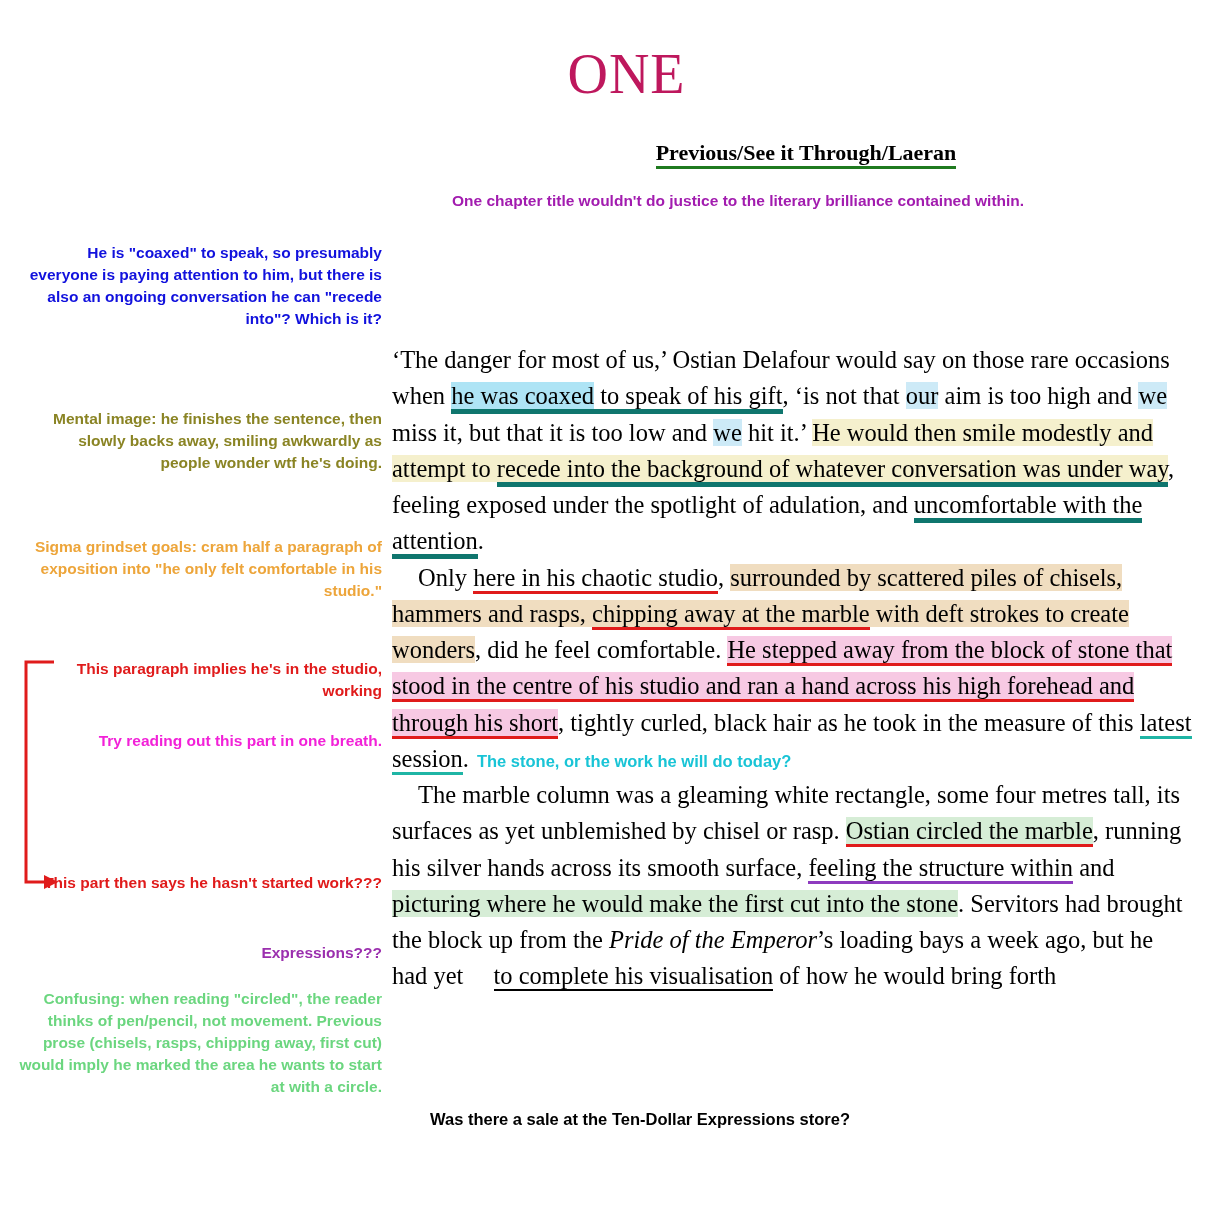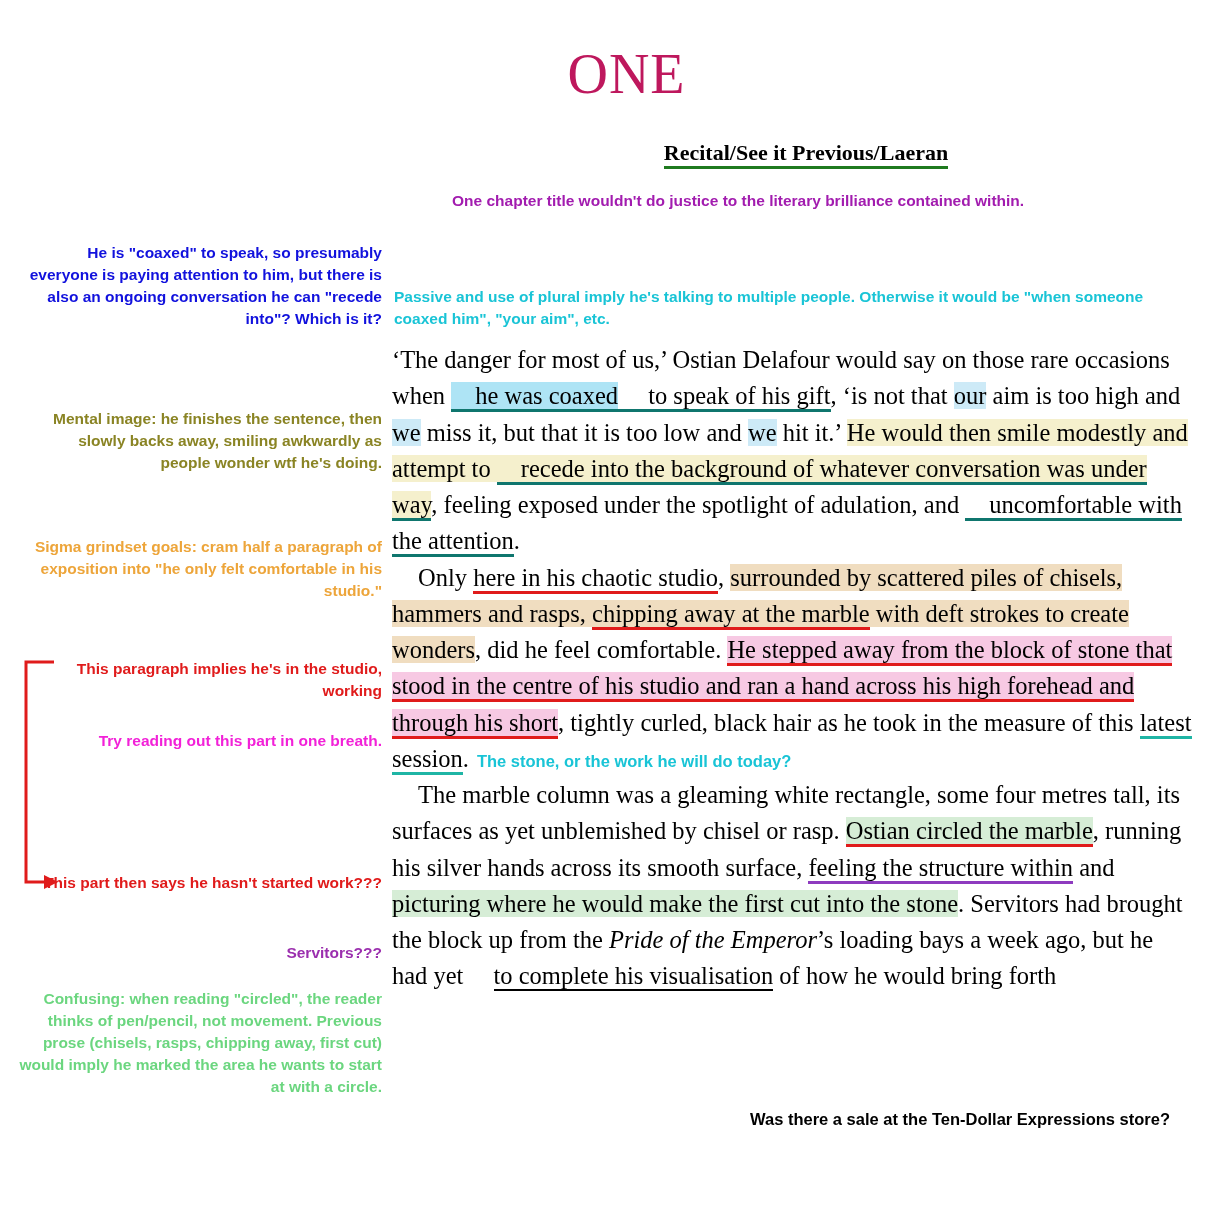--- a/index.html
+++ b/index.html
@@ -83,34 +83,34 @@
   .prose p.first { text-indent: 0; }
 
   
   .hl-blue   { background: #cdeaf7; }
   .hl-cyanb  { background: #aee4f5; }
   .hl-yellow { background: #f5f0cd; }
   .hl-tan    { background: #f0ddc0; }
   .hl-pinkd  { background: #f7c9e3; }
   .hl-green  { background: #d6edd6; }
 
-  .ul-blue   { border-bottom: 3px solid #0f766e; padding-left: 24px; }
+  .ul-blue   { border-bottom: 5px solid #0f766e; }
   .ul-red    { border-bottom: 3px solid #e01b1b; }
   .ul-black  { border-bottom: 2px solid #000000; margin-left: 24px; }
   .ul-teal   { border-bottom: 3px solid #1fb5a5; }
   .ul-purple { border-bottom: 3px solid #8e3bbf; }
 
   .ital { font-style: italic; }
 
   .closing-note {
     position: absolute;
     left: 430px;
     top: 1110px;
     width: 740px;
-    text-align: right;
+    text-align: left;
     font-family: "Liberation Sans", sans-serif;
     font-weight: bold;
     font-size: 16.5px;
     color: #000;
   }
 
   
   .bracket {
     position: absolute;
     left: 14px;
@@ -118,40 +118,39 @@
   }
 </style>
 </head>
 <body>
 
 <div id="page">
 
   <div class="chapter-title">ONE</div>
 
   <div class="subtitle">
-    <span class="u">Recital/See it Previous/Laeran</span>
+    <span class="u">Previous/See it Through/Laeran</span>
   </div>
 
   <div class="note note-green left-al" style="left:452px; top:190px; width:690px;">One chapter title wouldn't do justice to the literary brilliance contained within.</div>
 
-  <div class="note note-cyan left-al" style="left:394px; top:286px; width:800px;">Passive and use of plural imply he's talking to multiple people. Otherwise it would be "when someone coaxed him", "your aim", etc.</div>
 
   <div class="note note-blue right-al" style="left:24px; top:242px; width:358px;">He is "coaxed" to speak, so presumably everyone is paying attention to him, but there is also an ongoing conversation he can "recede into"? Which is it?</div>
 
   <div class="note note-orange right-al" style="left:10px; top:536px; width:372px;">Sigma grindset goals: cram half a paragraph of exposition into "he only felt comfortable in his studio."</div>
 
   <div class="note note-olive right-al" style="left:24px; top:408px; width:358px;">Mental image: he finishes the sentence, then slowly backs away, smiling awkwardly as people wonder wtf he's doing.</div>
 
   <div class="note note-magenta right-al" style="left:42px; top:730px; width:340px;">Try reading out this part in one breath.</div>
 
   <div class="note note-red right-al" style="left:42px; top:658px; width:340px;">This paragraph implies he's in the studio, working</div>
 
   <div class="note note-red right-al" style="left:42px; top:872px; width:340px;">This part then says he hasn't started work???</div>
 
-  <div class="note note-purple right-al" style="left:42px; top:942px; width:340px;">Servitors???</div>
+  <div class="note note-purple right-al" style="left:42px; top:942px; width:340px;">Expressions???</div>
 
   <div class="note note-lgreen right-al" style="left:18px; top:988px; width:364px;">Confusing: when reading "circled", the reader thinks of pen/pencil, not movement. Previous prose (chisels, rasps, chipping away, first cut) would imply he marked the area he wants to start at with a circle.</div>
 
   <svg class="bracket" width="46" height="250" viewBox="0 0 46 250">
     <path d="M40 10 L12 10 L12 230 L34 230" fill="none" stroke="#e01b1b" stroke-width="3"></path>
     <polygon points="44,230 30,223 30,237" fill="#e01b1b"></polygon>
   </svg>
 
   <div class="prose">
 

